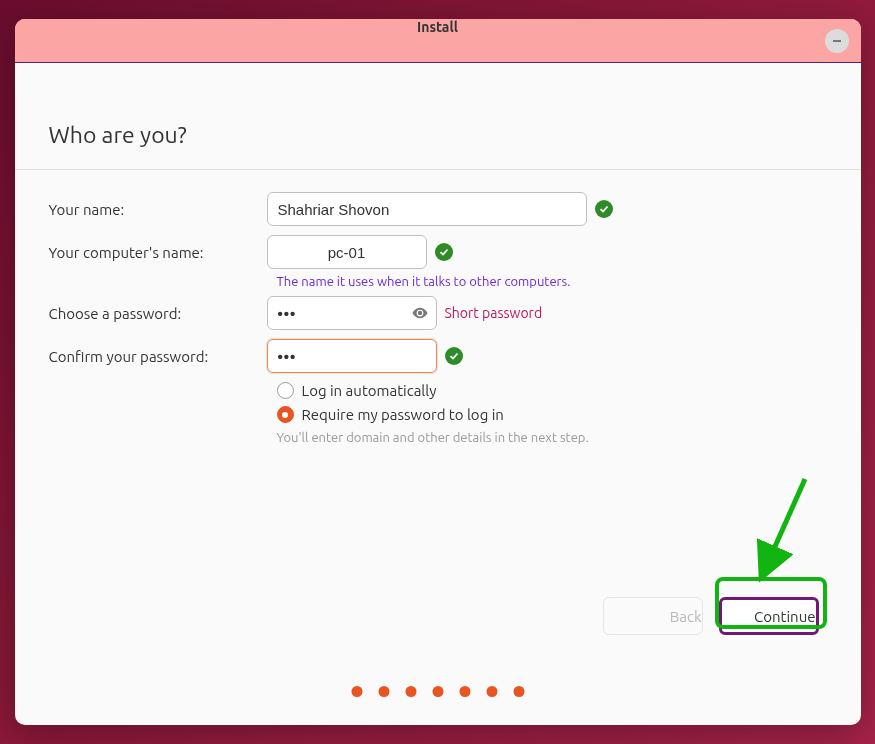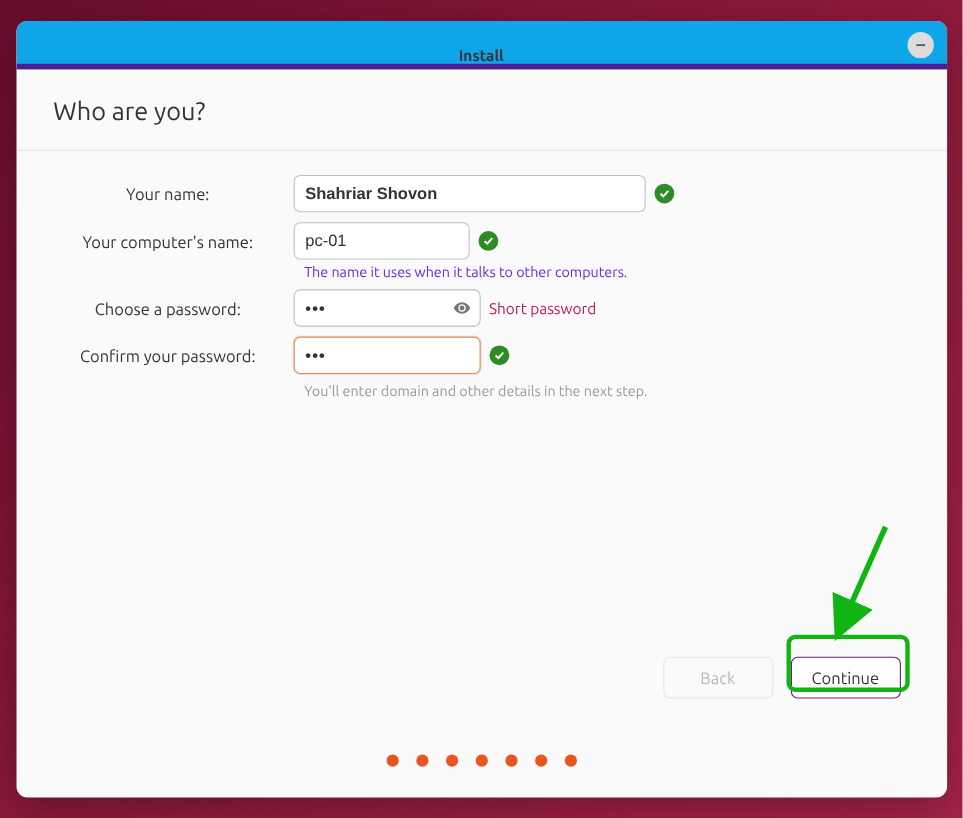--- a/index.html
+++ b/index.html
@@ -16,24 +16,24 @@
     background: #fafafa;
     border-radius: 10px;
     box-shadow: 0 10px 40px rgba(0,0,0,0.3);
     display: flex;
     flex-direction: column;
     overflow: hidden;
     position: relative;
   }
   .titlebar {
     height: 44px;
-    background: #0ea5e9;
-    border-bottom: 5px solid #4c1d95;
-    display: flex;
-    align-items: flex-end;
+    background: #fca5a5;
+    border-bottom: 1px solid #4c1d95;
+    display: flex;
+    align-items: flex-start;
     justify-content: center;
     position: relative;
     font-weight: 600;
     font-size: 14px;
     color: #333;
   }
   .min-btn {
     position: absolute;
     right: 12px;
     top: 10px;
@@ -46,38 +46,39 @@
     justify-content: center;
     font-size: 16px;
     color: #555;
     cursor: pointer;
   }
   .page-heading {
     font-size: 23px;
     font-weight: 400;
     color: #333;
     padding: 26px 34px 22px;
+    margin-top: 33px;
   }
   .divider {
     border: none;
     border-top: 1px solid #e0e0e0;
   }
   .form-area {
     padding: 22px 34px 0 34px;
     flex: 1;
   }
   .form-row {
     display: flex;
     align-items: center;
     margin-bottom: 9px;
     min-height: 34px;
   }
   .form-label {
     width: 218px;
-    text-align: center;
+    text-align: left;
     padding-right: 10px;
     font-size: 15px;
     color: #333;
   }
   .form-field {
     display: flex;
     align-items: center;
     gap: 8px;
   }
   input[type="text"], input[type="password"] {
@@ -86,22 +87,22 @@
     border-radius: 6px;
     padding: 0 10px;
     font-size: 15px;
     background: #fff;
     color: #333;
   }
   input.focused {
     border: 1px solid #e28c5b;
     box-shadow: 0 0 0 1px rgba(226,140,91,0.25);
   }
-  .w-name { width: 320px; font-weight: bold; }
-  .w-host { width: 160px; }
+  .w-name { width: 320px; }
+  .w-host { width: 160px; text-align: center; }
   .w-user { width: 128px; }
   .w-pass { width: 170px; }
   .check-icon {
     width: 18px;
     height: 18px;
     border-radius: 50%;
     background: #2e8b27;
     display: inline-flex;
     align-items: center;
     justify-content: center;
@@ -191,32 +192,32 @@
     bottom: 90px;
     right: 0;
   }
   .btn {
     min-width: 100px;
     height: 38px;
     border-radius: 6px;
     font-size: 15px;
     display: inline-flex;
     align-items: center;
-    justify-content: center;
+    justify-content: flex-end;
     cursor: pointer;
     margin-top: 48px;
   }
   .btn-back {
     background: transparent;
     border: 1px solid #e6e6e6;
     color: #b8b8b8;
   }
   .btn-continue {
     background: #fff;
-    border: 1px solid #701a75;
+    border: 3px solid #701a75;
     color: #333;
   }
   .highlight-frame {
     position: absolute;
     border: 4px solid #12b412;
     border-radius: 8px;
     pointer-events: none;
   }
   .arrow {
     position: absolute;
@@ -303,20 +304,28 @@
         <input type="text" class="w-pass focused" style="font-weight: bold; letter-spacing: 1px;" value="•••">
         <span class="check-icon">
           <svg viewBox="0 0 10 10">
               <polyline points="1.5,5.2 4,7.5 8.5,2.5" fill="none" stroke="#fff" stroke-width="1.8"></polyline>
             </svg>
         </span>
       </div>
     </div>
 
     <div class="options">
+      <div class="radio-row">
+        <span class="radio"></span>
+        <span>Log in automatically</span>
+      </div>
+      <div class="radio-row">
+        <span class="radio checked"></span>
+        <span>Require my password to log in</span>
+      </div>
       <div class="ad-hint">You'll enter domain and other details in the next step.</div>
     </div>
 
   </div>
 
   <div class="button-row">
     <div class="btn btn-back">
       <span>Back</span>
     </div>
     <div class="btn btn-continue">

